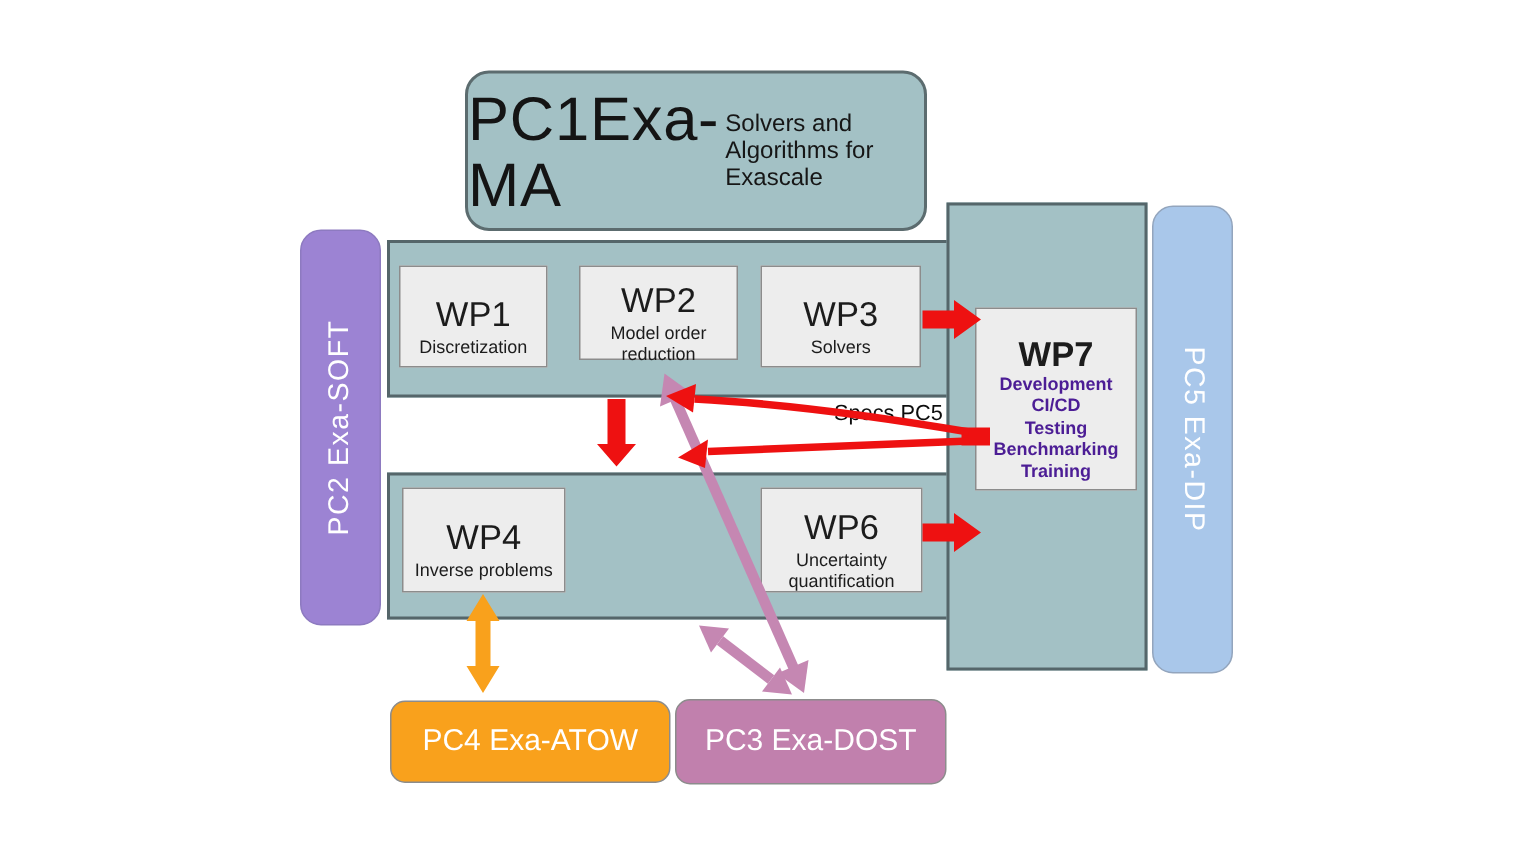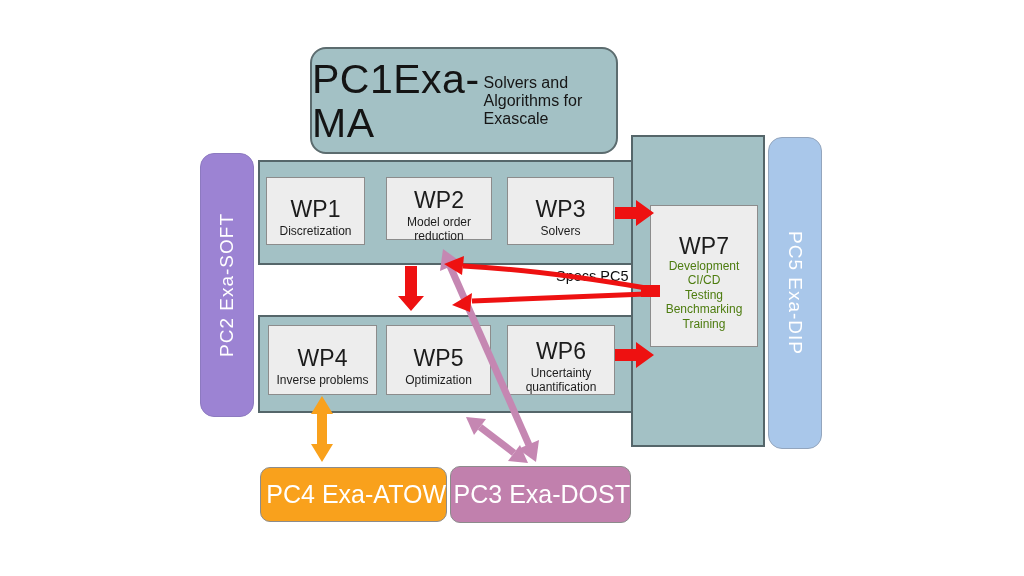--- a/index.html
+++ b/index.html
@@ -45,27 +45,27 @@
     text-align:center;padding:2px 4px;
   }
   .wp-id{font-size:23px;line-height:26px;color:#1c1c1c;margin-top:12px;}
   .wp-topic{font-size:12px;line-height:14px;color:#1c1c1c;margin-top:2px;}
   .wp1{left:266px;top:177px;width:99px;height:68px;}
   .wp2{left:386px;top:177px;width:106px;height:63px;}
   .wp3{left:507px;top:177px;width:107px;height:68px;}
   .wp4{left:268px;top:325px;width:109px;height:70px;}
   .wp5{left:386px;top:325px;width:105px;height:70px;}
   .wp6{left:507px;top:325px;width:108px;height:70px;}
-  .wp7{left:650px;top:205px;width:108px;height:142px;}
-  .wp7 .wp-activity{font-size:12px;line-height:14.5px;color:#4d7c0f;}
+  .wp7{left:650px;top:205px;width:108px;height:122px;font-weight:bold;}
+  .wp7 .wp-activity{font-size:12px;line-height:14.5px;color:#4c1d95;}
 
   
   .partner-box{
-    border-radius:10px;display:flex;align-items:center;justify-content:flex-end;
-    color:var(--text-light);font-size:25px;border:1.5px solid #8c8c8c;
+    border-radius:10px;display:flex;align-items:center;justify-content:center;
+    color:var(--text-light);font-size:20px;border:1.5px solid #8c8c8c;
   }
   .pc4-box{left:260px;top:467px;width:187px;height:55px;background:var(--orange);}
   .pc3-box{left:450px;top:466px;width:181px;height:57px;background:var(--mauve);}
 
   
   .specs-label{left:556px;top:268px;font-size:14.5px;color:#0d0d0d;white-space:nowrap;}
 
   
   .overlay{left:0;top:0;width:1024px;height:576px;pointer-events:none;}
   .fill-red{fill:var(--red);}
@@ -104,24 +104,20 @@
     <div class="wp-topic">Model order reduction</div>
   </div>
   <div class="abs wp-box wp3">
     <div class="wp-id">WP3</div>
     <div class="wp-topic">Solvers</div>
   </div>
 
   <div class="abs wp-box wp4">
     <div class="wp-id">WP4</div>
     <div class="wp-topic">Inverse problems</div>
-  </div>
-  <div class="abs wp-box wp5">
-    <div class="wp-id">WP5</div>
-    <div class="wp-topic">Optimization</div>
   </div>
   <div class="abs wp-box wp6">
     <div class="wp-id">WP6</div>
     <div class="wp-topic">Uncertainty quantification</div>
   </div>
 
   <div class="abs wp-box wp7">
     <div class="wp-id">WP7</div>
     <div class="wp-activity">Development</div>
     <div class="wp-activity">CI/CD</div>

